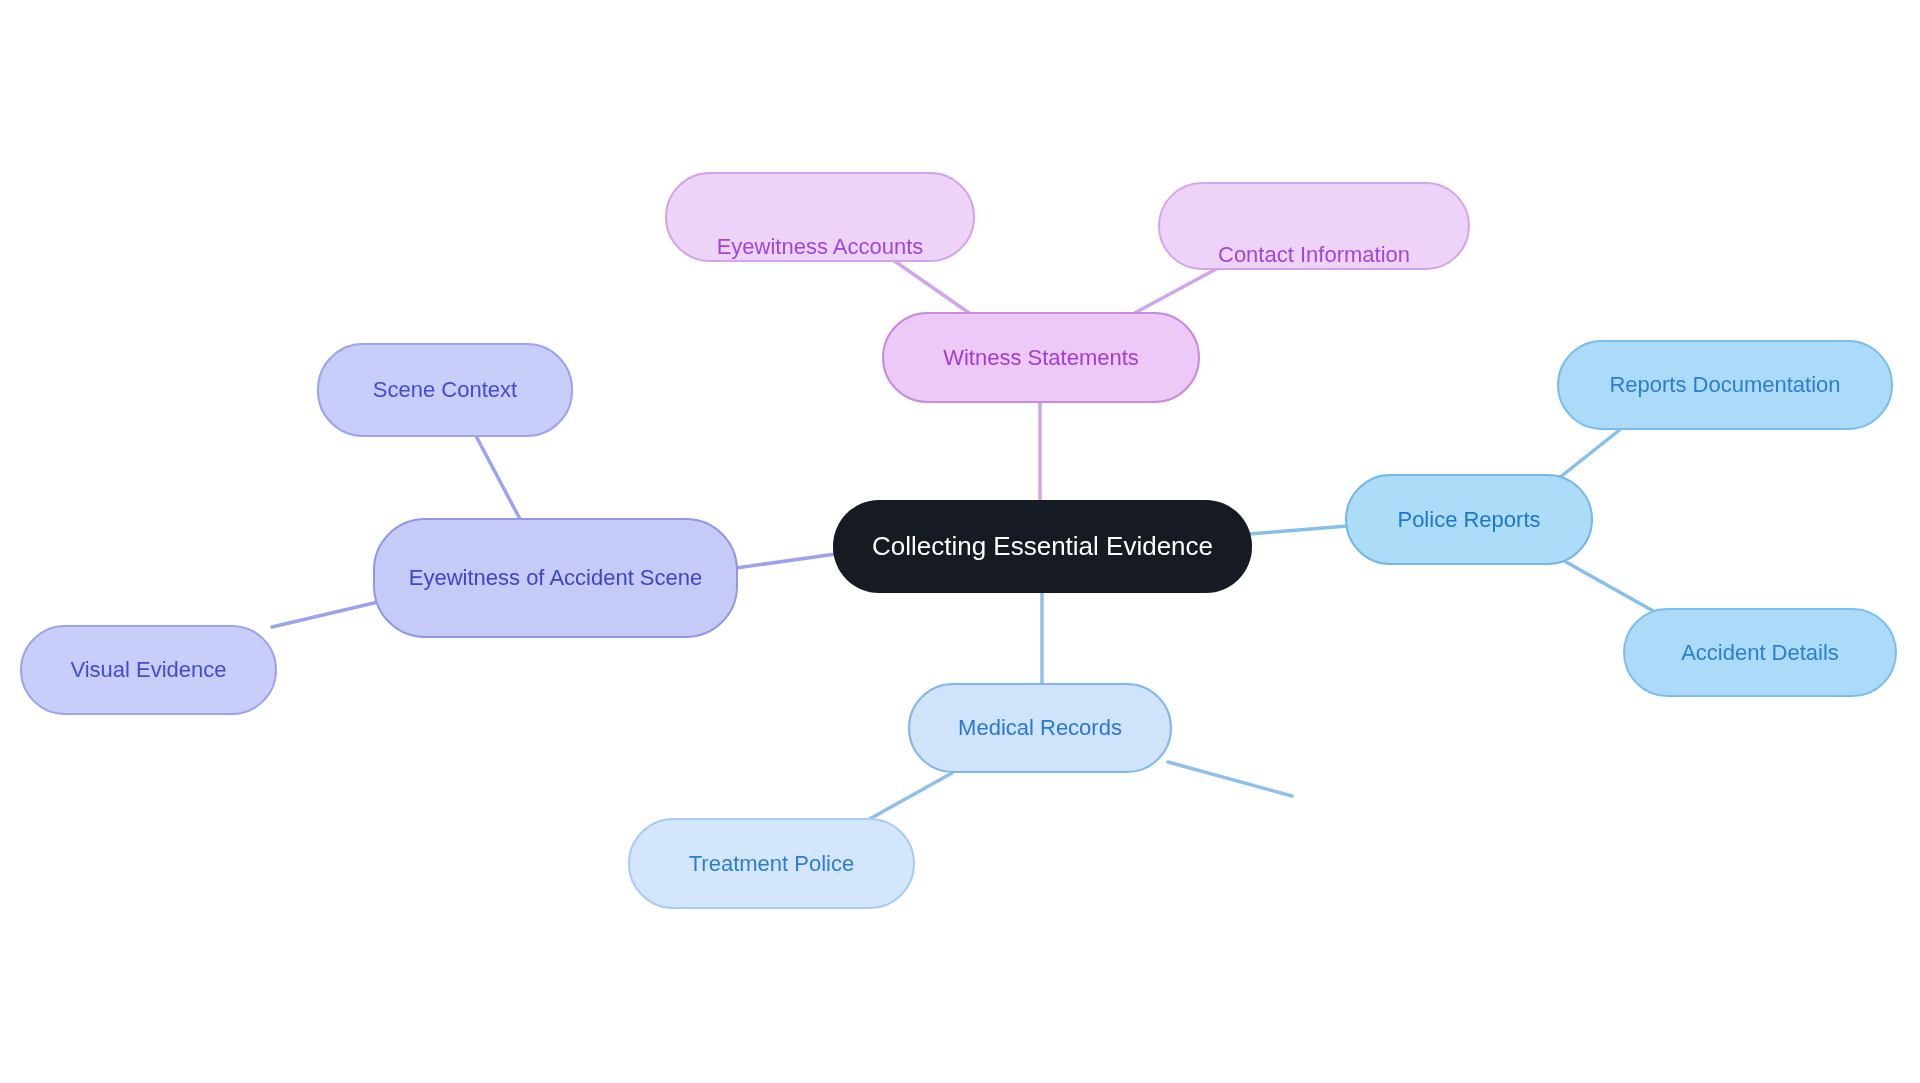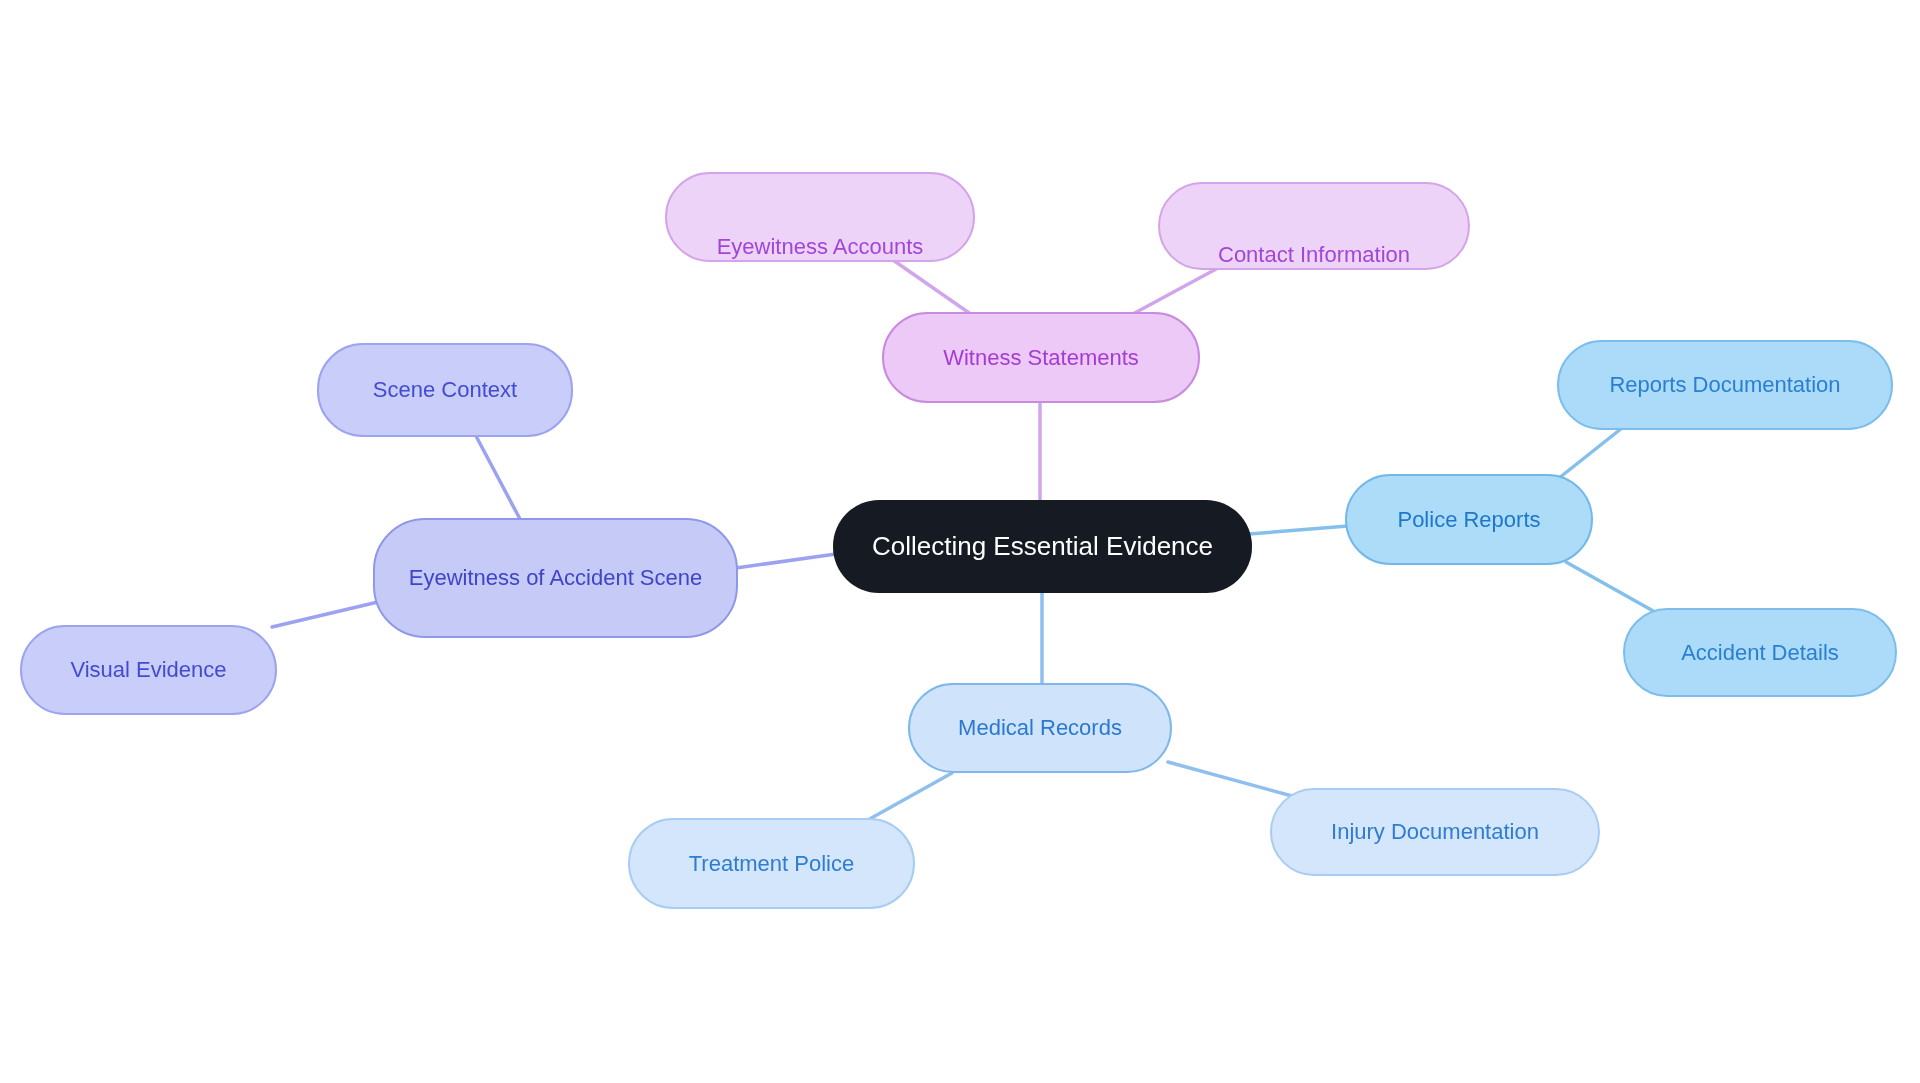--- a/index.html
+++ b/index.html
@@ -150,17 +150,14 @@
   <div class="node node-photos-child" style="left:20px; top:600px; width:257px; height:90px;margin-top:25px;">
     <span>Visual Evidence</span>
   </div>
 
   <div class="node node-medical" style="left:908px; top:683px; width:264px; height:90px;">
     <span>Medical Records</span>
   </div>
   <div class="node node-medical-child" style="left:628px; top:818px; width:287px; height:91px;">
     <span>Treatment Police</span>
   </div>
-  <div class="node node-medical-child" style="left:1270px; top:788px; width:330px; height:88px;">
-    <span>Injury Documentation</span>
-  </div>
 
 </div>
 
 </body></html>

